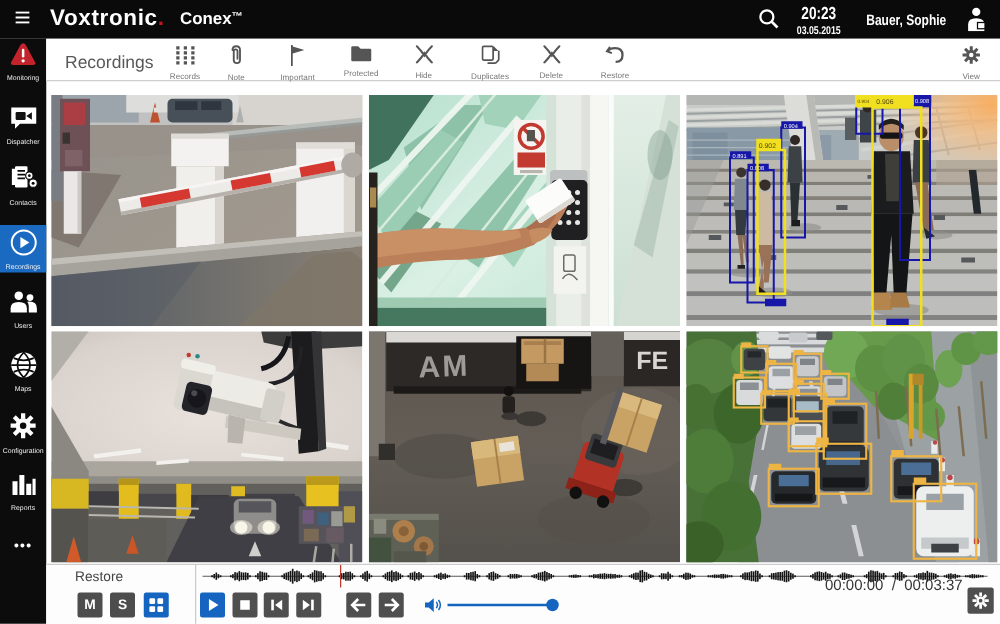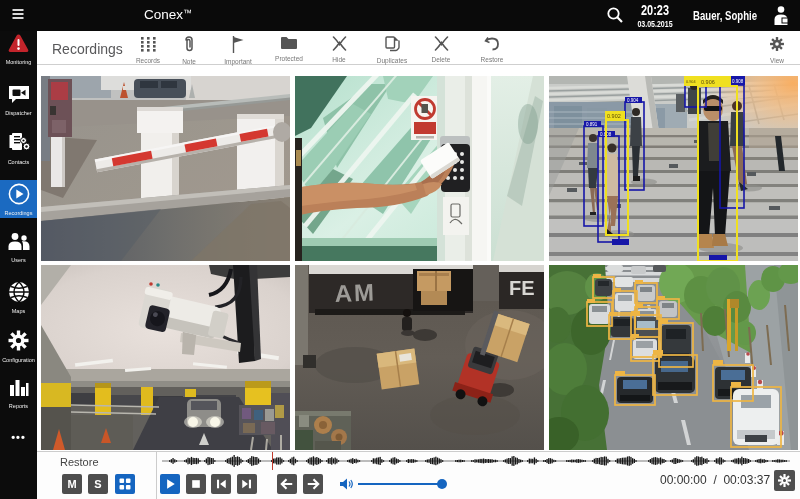--- a/index.html
+++ b/index.html
@@ -16,21 +16,22 @@
 </style></head><body>
 
 <div id="topbar">
   <svg class="abs" style="left:12px;top:9px" width="12" height="10" viewBox="0 0 12 10">
       <g stroke="#fff" stroke-width="1.7">
         <line x1="0.5" y1="1" x2="11.5" y2="1"></line>
         <line x1="0.5" y1="5" x2="11.5" y2="5"></line>
         <line x1="0.5" y1="9" x2="11.5" y2="9"></line>
       </g>
     </svg>
-  <div class="abs" style="left:144px;top:7px;font-size:13.5px;font-weight:normal;color:#fff">Conex<span style="font-size:9px;vertical-align:3px">™</span></div>
+  <div class="abs" style="left:40px;top:4px;font-size:18px;font-weight:bold;color:#fff;letter-spacing:.5px">Voxtronic<span style="color:#cc1122">.</span></div>
+  <div class="abs" style="left:144px;top:7px;font-size:13.5px;font-weight:bold;color:#fff">Conex<span style="font-size:9px;vertical-align:3px">™</span></div>
   <svg class="abs" style="left:606px;top:6px" width="18" height="18" viewBox="0 0 18 18">
       <circle cx="7.5" cy="7.5" r="5.2" fill="none" stroke="#fff" stroke-width="1.8"></circle>
       <line x1="11.3" y1="11.3" x2="16" y2="16" stroke="#fff" stroke-width="2.2"></line>
     </svg>
   <div class="abs" style="left:619px;top:2px;width:72px;text-align:center;transform:scaleX(0.78)">
     <div style="font-size:14px;font-weight:bold;color:#fff">20:23</div>
     <div style="font-size:9px;font-weight:bold;color:#fff;margin-top:1px">03.05.2015</div>
   </div>
   <div class="abs" style="left:693px;top:9px;width:70px;font-size:12px;font-weight:bold;color:#fff;transform:scaleX(0.8);transform-origin:left center;white-space:nowrap">Bauer, Sophie</div>
   <svg class="abs" style="left:773px;top:5px" width="16" height="20" viewBox="0 0 16 20">
@@ -1177,21 +1178,21 @@
     </svg></div>
 <div class="pbtn" style="left:303px"><svg width="20" height="20" viewBox="0 0 21 21">
       <path d="M11 5.5 L16 10.5 L11 15.5 M16 10.5 L5 10.5" stroke="#fff" stroke-width="2.2" fill="none"></path>
     </svg></div>
 <svg class="abs" style="left:339px;top:477px" width="15" height="14" viewBox="0 0 15 14">
     <path d="M1 5 L4 5 L8 1.5 L8 12.5 L4 9 L1 9 Z" fill="#1565c0"></path>
     <path d="M10 4.5 Q12 7 10 9.5 M11.8 3 Q14.8 7 11.8 11" stroke="#1565c0" stroke-width="1.2" fill="none"></path>
   </svg>
 <div class="abs" style="left:358px;top:483px;width:84px;height:2px;background:#1565c0"></div>
 <div class="abs" style="left:437px;top:479px;width:10px;height:10px;border-radius:50%;background:#1565c0"></div>
-<div class="abs" style="left:660px;top:473px;font-size:12px;color:#333">00:00:00&nbsp; /&nbsp; 00:03:37</div>
+<div class="abs" style="left:660px;top:461px;font-size:12px;color:#333">00:00:00&nbsp; /&nbsp; 00:03:37</div>
 <div class="pbtn" style="left:774px;top:470px;width:21px;height:21px"><svg width="21" height="21" viewBox="0 0 21 21">
       <g fill="#fff">
         <circle cx="10.5" cy="10.5" r="3.4"></circle>
         <g stroke="#fff" stroke-width="2.2">
           <line x1="10.5" y1="4" x2="10.5" y2="7"></line>
           <line x1="10.5" y1="14" x2="10.5" y2="17"></line>
           <line x1="4" y1="10.5" x2="7" y2="10.5"></line>
           <line x1="14" y1="10.5" x2="17" y2="10.5"></line>
           <line x1="6" y1="6" x2="8.2" y2="8.2"></line>
           <line x1="12.8" y1="12.8" x2="15" y2="15"></line>

